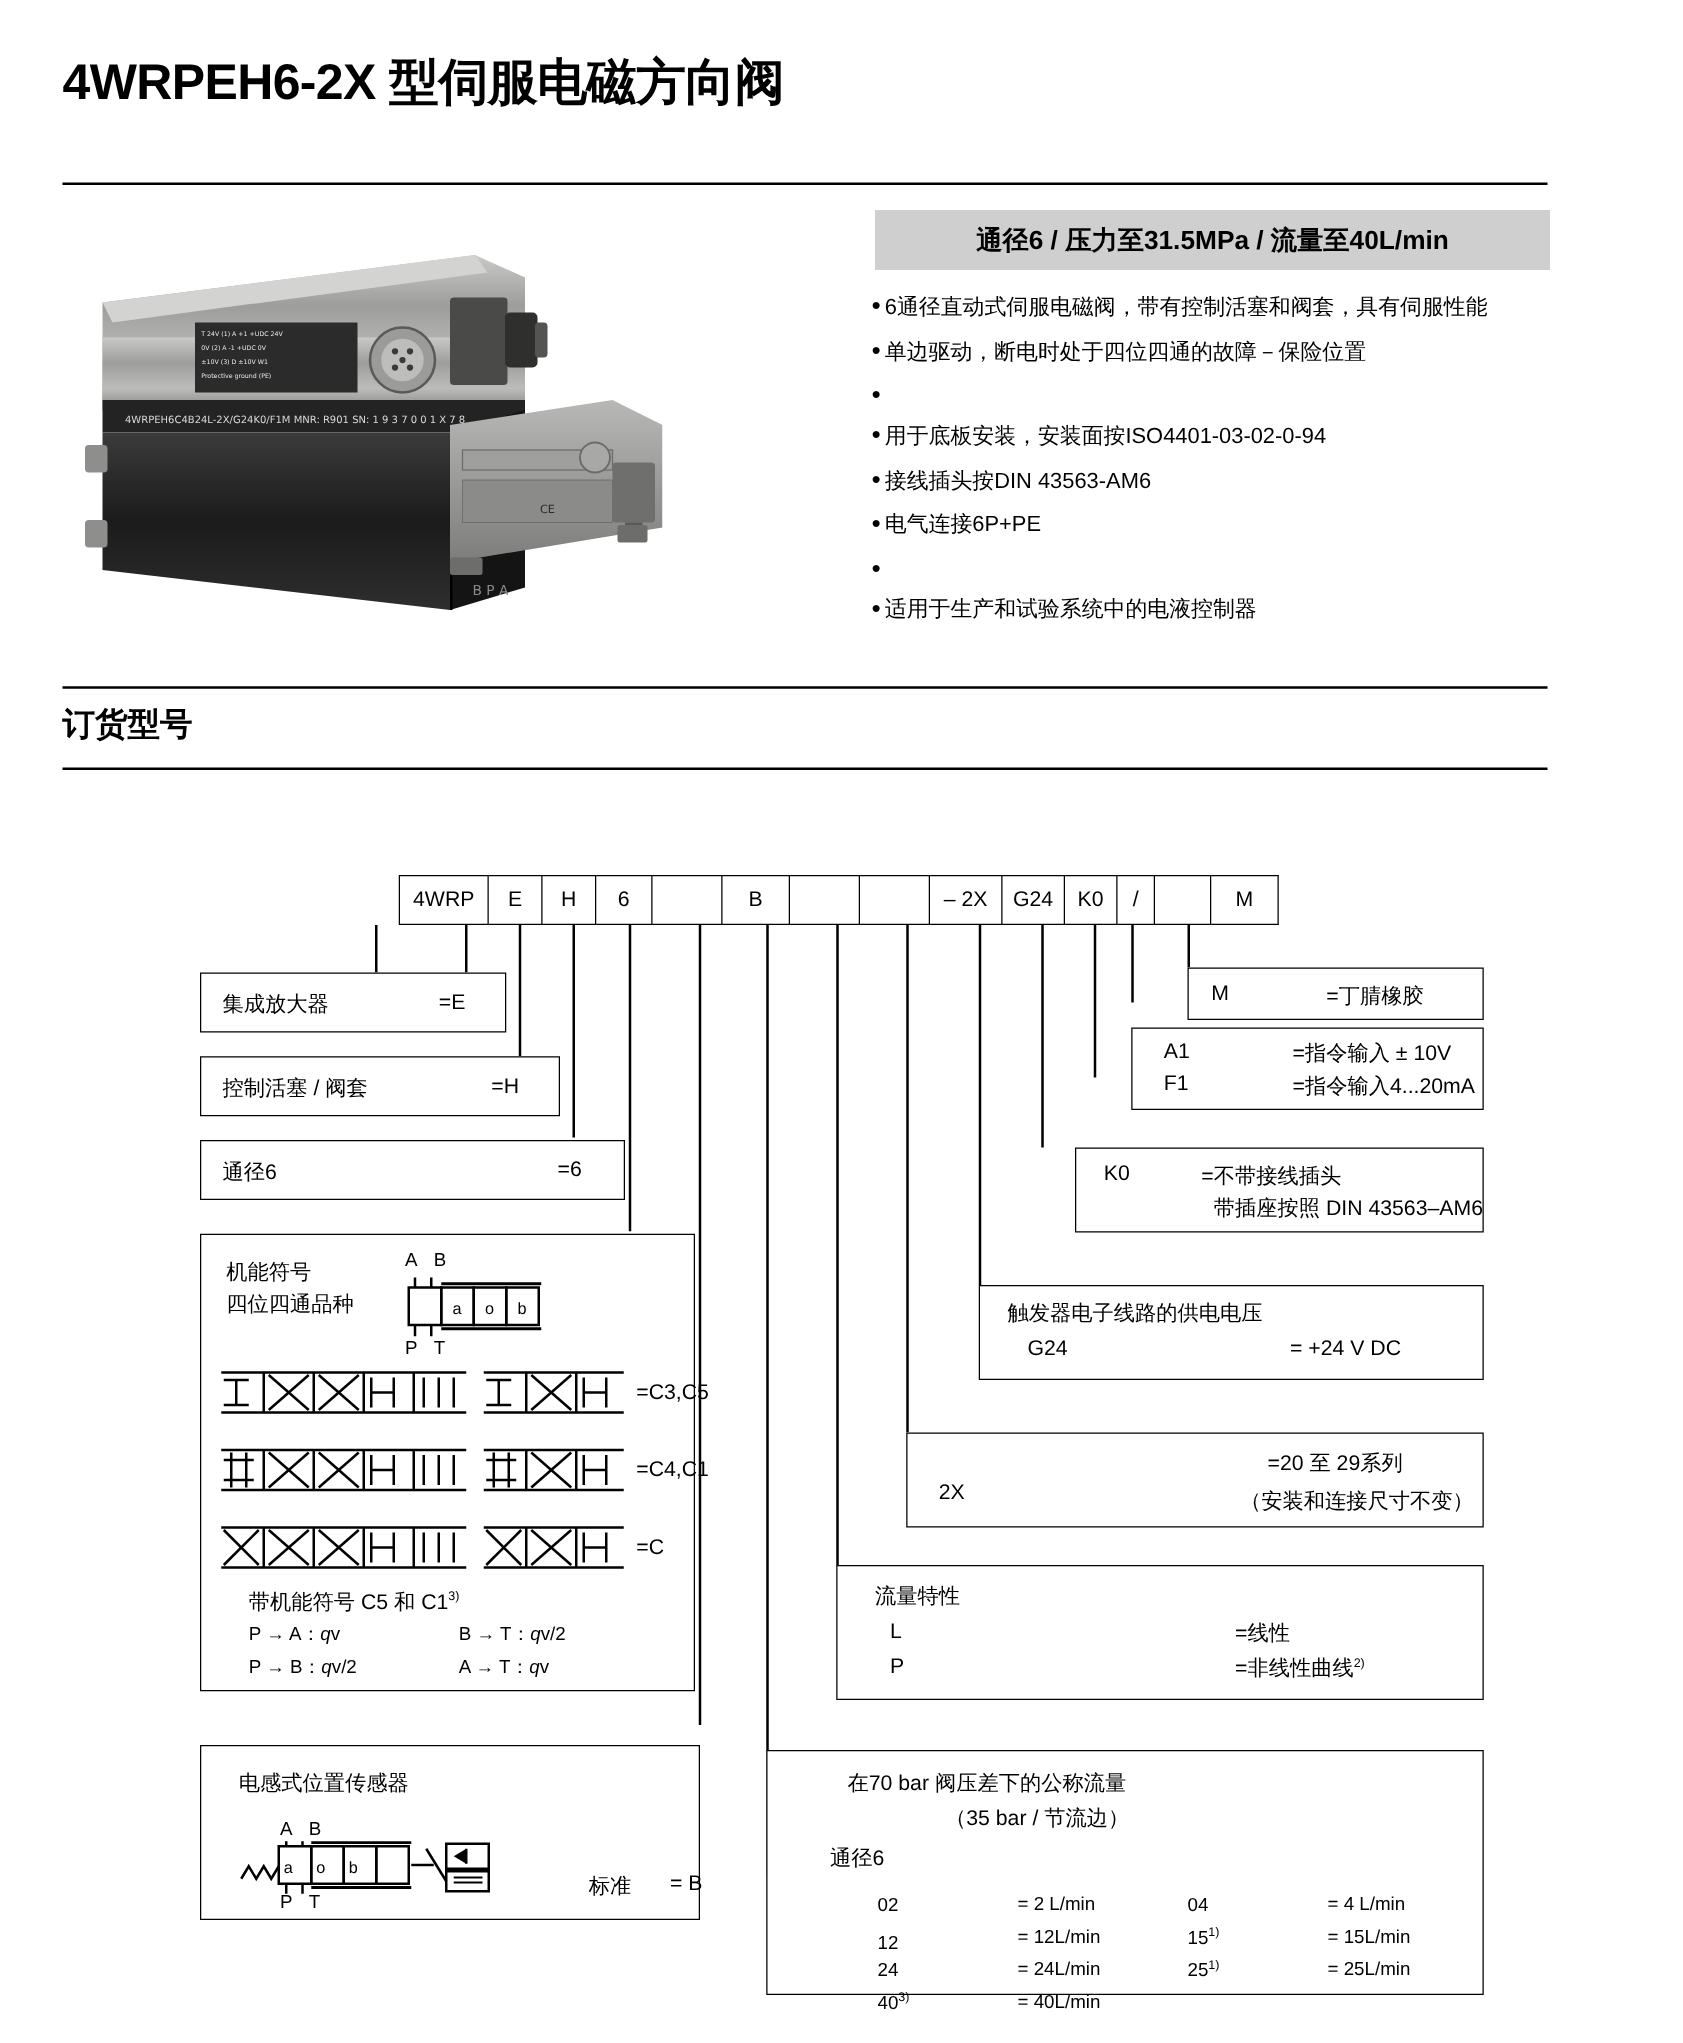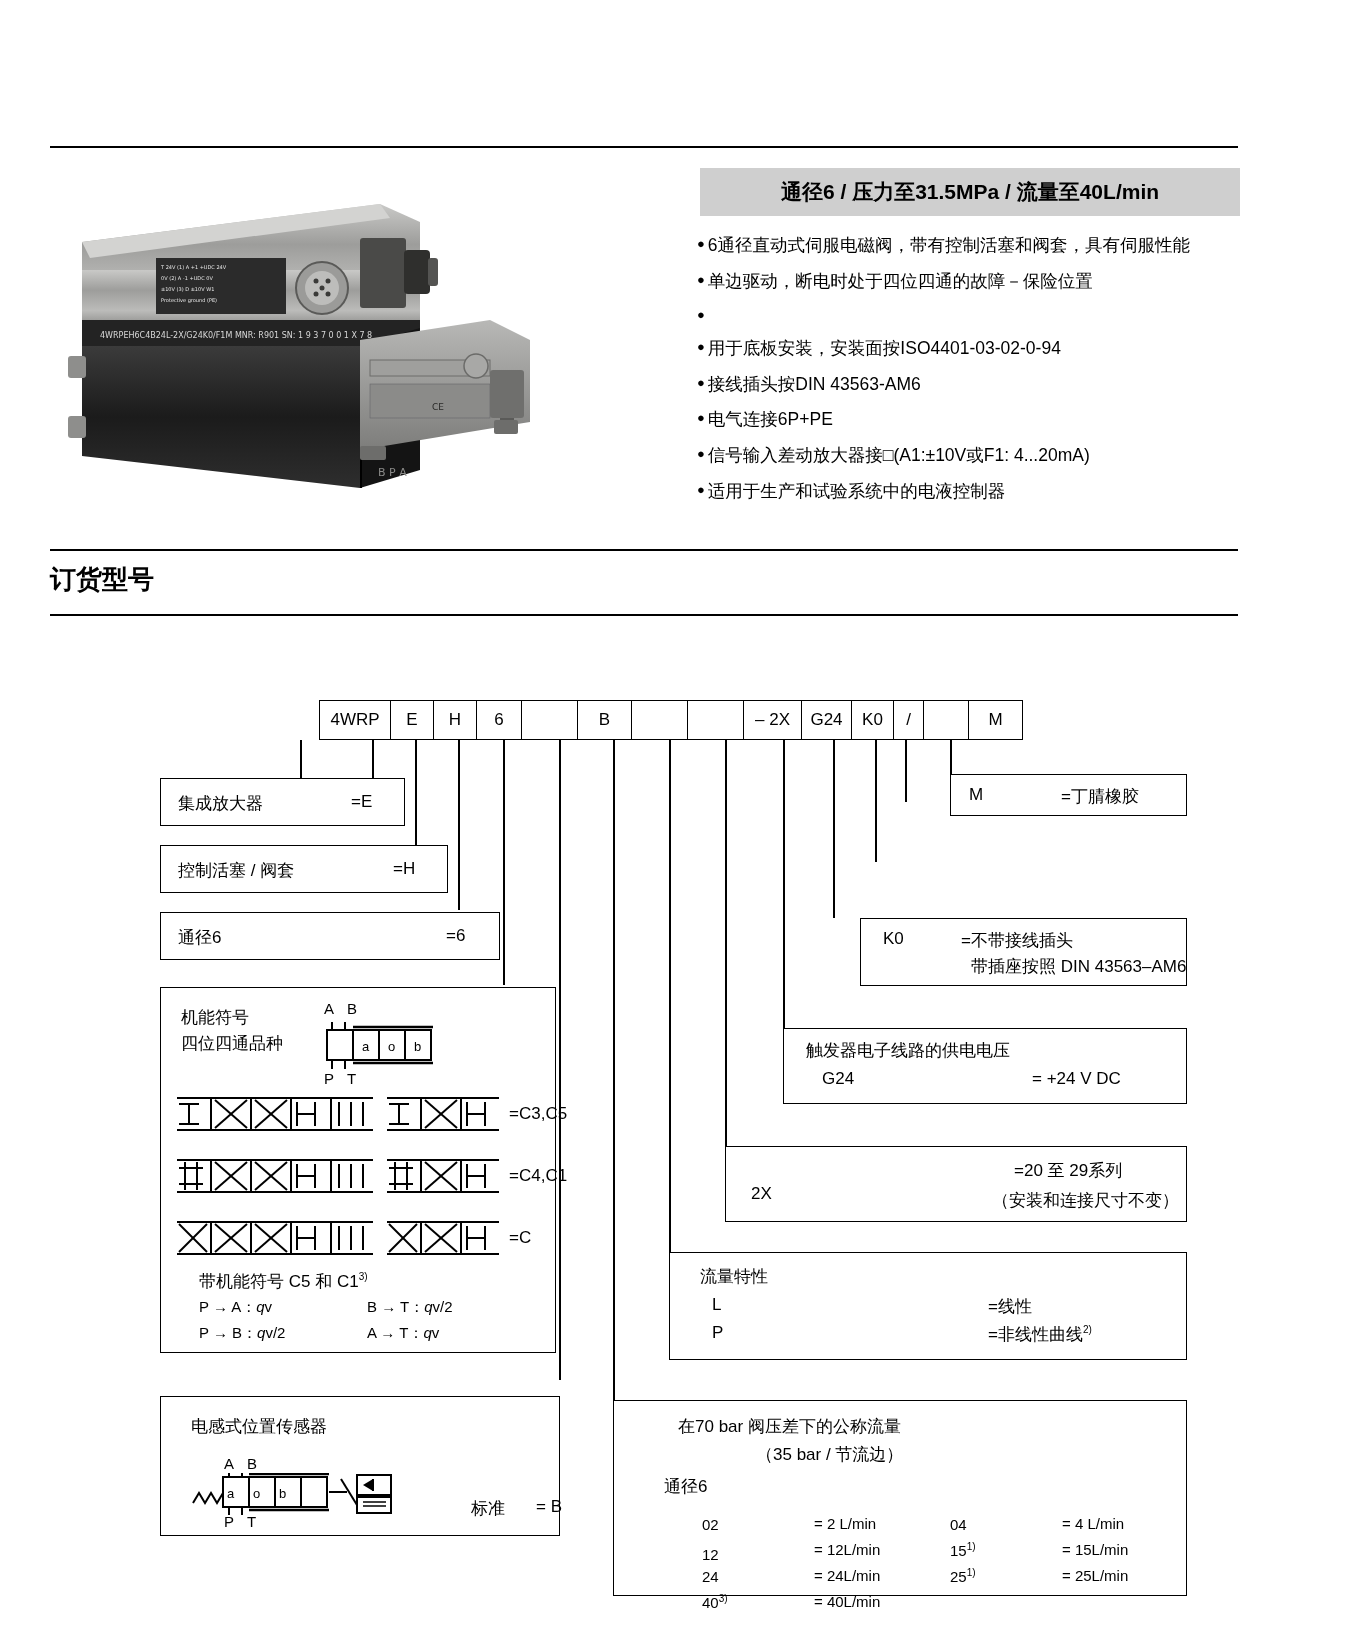--- a/index.html
+++ b/index.html
@@ -40,20 +40,23 @@
   .coderow{position:absolute;left:300px;top:60px;height:40px;}
   .sup{font-size:10px;vertical-align:super;}
   .it{font-style:italic;}
   svg.sym{position:absolute;}
 </style>
 </head>
 <body>
 
 <div class="page">
 
+  <div class="title">
+    <span class="model">4WRPEH6-2X</span><span> 型伺服电磁方向阀</span>
+  </div>
   <div class="rule" id="rule-top"></div>
 
   <div class="photo">
     <svg width="470" height="330" viewBox="0 0 470 330">
       <defs>
         <linearGradient id="gmet" x1="0" y1="0" x2="0" y2="1">
           <stop offset="0" stop-color="#c9c9c7"></stop>
             <stop offset="0.35" stop-color="#9d9d9b"></stop>
           <stop offset="0.7" stop-color="#bcbcba"></stop>
             <stop offset="1" stop-color="#868684"></stop>
@@ -142,21 +145,20 @@
     <div class="bullet">
         <span class="dot">●</span>
         <span>接线插头按DIN 43563-AM6</span>
       </div>
     <div class="bullet">
         <span class="dot">●</span>
         <span>电气连接6P+PE</span>
       </div>
     <div class="bullet">
         <span class="dot">●</span>
-        <span>信号输入差动放大器接□(A1:±10V或F1: 4...20mA)</span>
       </div>
     <div class="bullet">
         <span class="dot">●</span>
         <span>适用于生产和试验系统中的电液控制器</span>
       </div>
   </div>
 
   <div class="rule" id="rule-ord-top"></div>
   <div class="section-title">订货型号</div>
   <div class="rule" id="rule-ord-bot"></div>
@@ -398,20 +400,26 @@
       </svg>
       <span class="txt" style="left:310px;top:100px;">标准</span>
       <span class="txt" style="left:375px;top:100px;">= B</span>
     </div>
 
     <div class="bx" style="left:950px;top:134px;width:237px;height:42px;">
       <span class="txt" style="left:18px;top:10px;">M</span>
       <span class="txt" style="left:110px;top:10px;">=丁腈橡胶</span>
     </div>
 
+    <div class="bx" style="left:905px;top:182px;width:282px;height:66px;">
+      <span class="txt" style="left:25px;top:8px;">A1</span>
+      <span class="txt" style="left:128px;top:8px;">=指令输入 ± 10V</span>
+      <span class="txt" style="left:25px;top:34px;">F1</span>
+      <span class="txt" style="left:128px;top:34px;">=指令输入4...20mA</span>
+    </div>
 
     <div class="bx" style="left:860px;top:278px;width:327px;height:68px;">
       <span class="txt" style="left:22px;top:10px;">K0</span>
       <span class="txt" style="left:100px;top:10px;">=不带接线插头</span>
       <span class="txt" style="left:110px;top:36px;">带插座按照 DIN 43563–AM6</span>
     </div>
 
     <div class="bx" style="left:783px;top:388px;width:404px;height:76px;padding-left:44px;">
       <span class="txt" style="left:22px;top:10px;">触发器电子线路的供电电压</span>
       <span class="txt" style="left:38px;top:40px;">G24</span>

